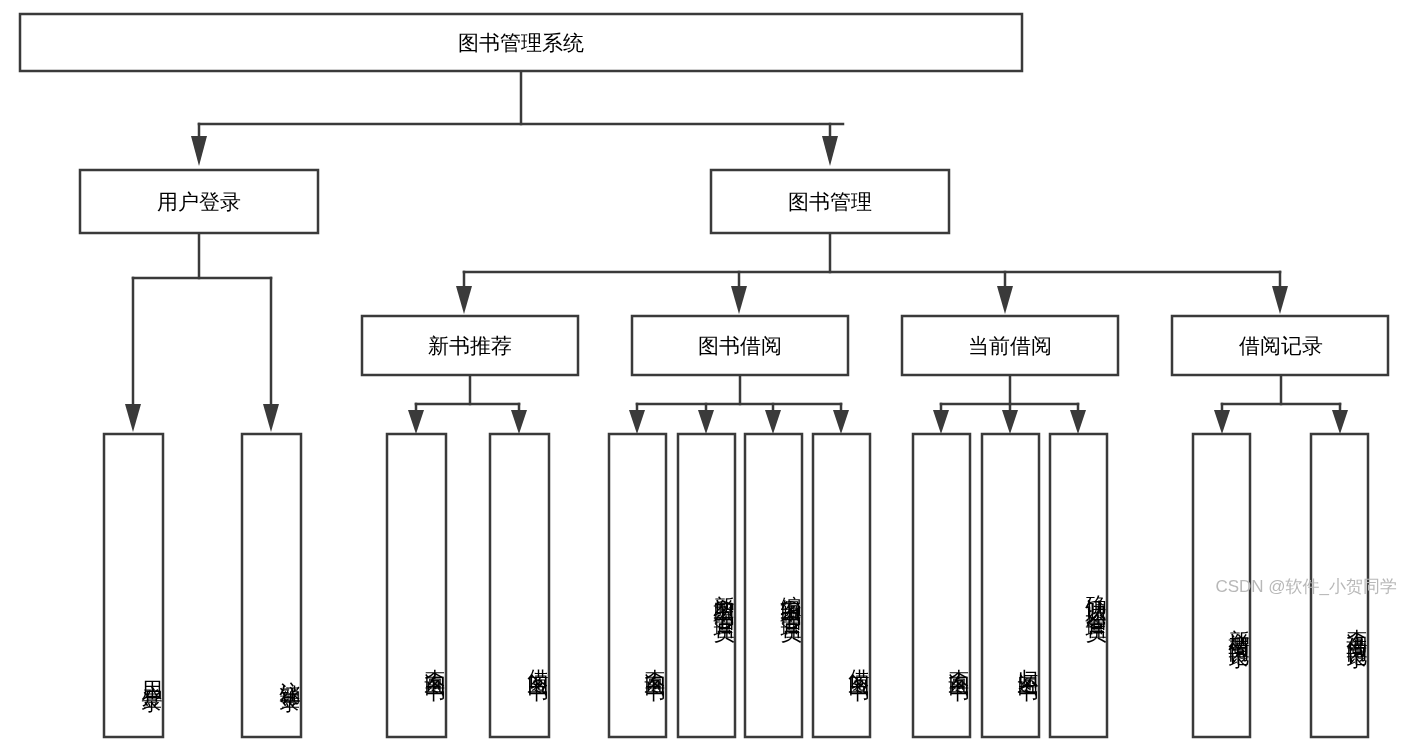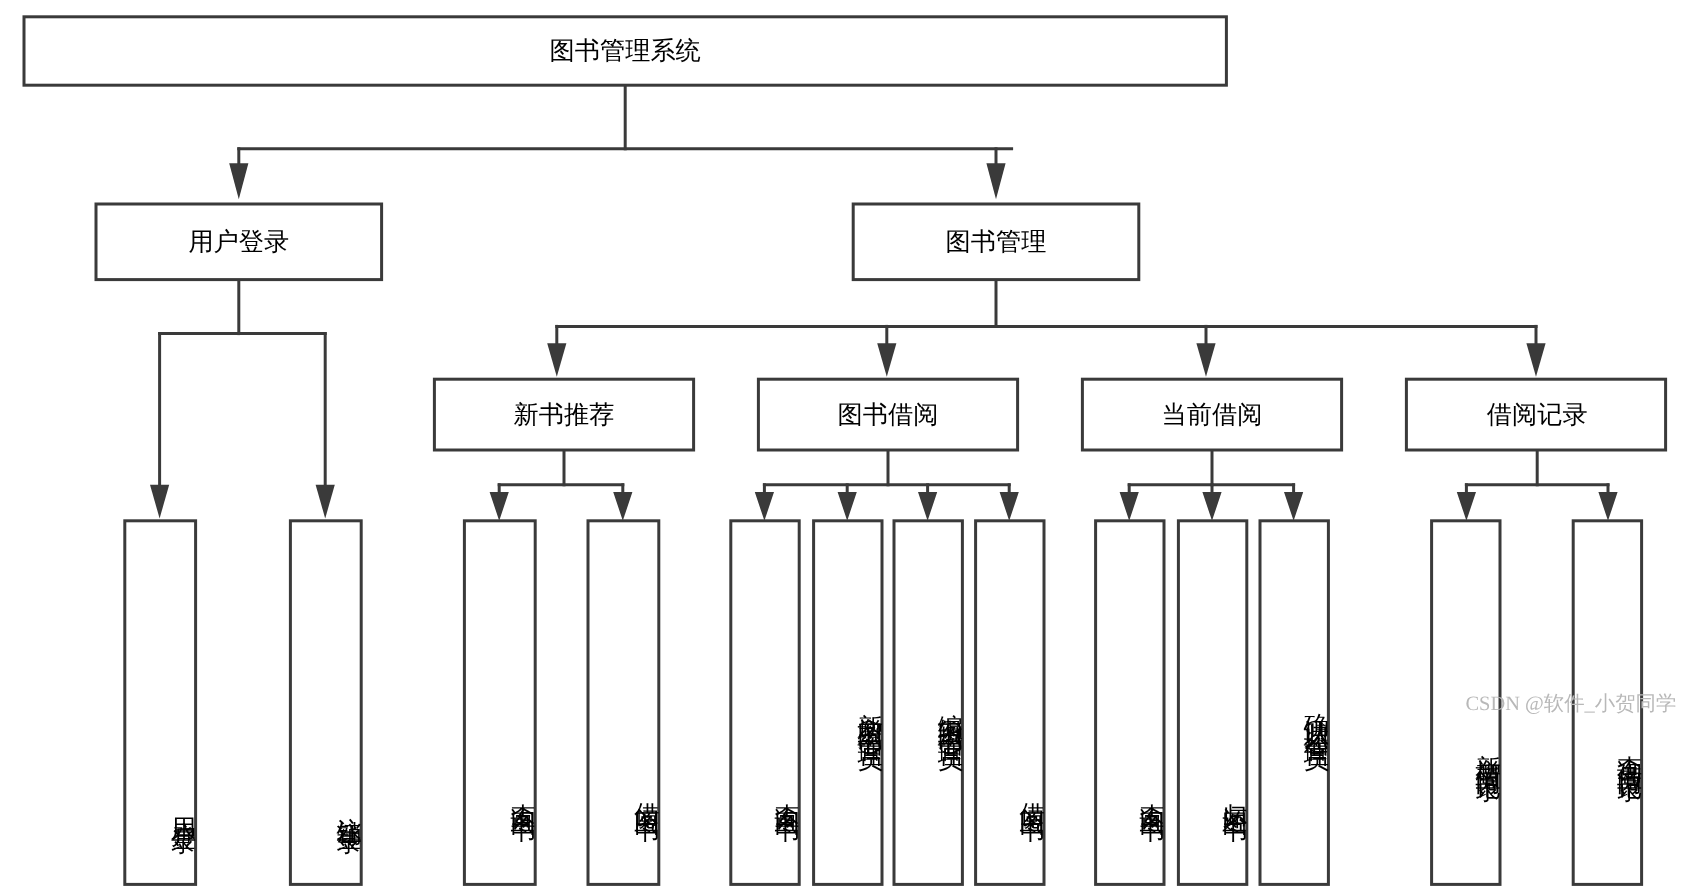--- a/index.html
+++ b/index.html
@@ -59,21 +59,21 @@
     line-height: 1.0;
     color: #000000;
     letter-spacing: 4px;
     white-space: nowrap;
     pointer-events: none;
   }
   .watermark {
     position: absolute;
     right: 8px;
     bottom: 4px;
-    font-family: Liberation Serif, serif;
+    font-family: Liberation Sans, sans-serif;
     font-size: 17px;
     color: #b8b8b8;
     white-space: nowrap;
   }
 </style>
 </head>
 <body>
 
 <div id="diagram-root">
 

